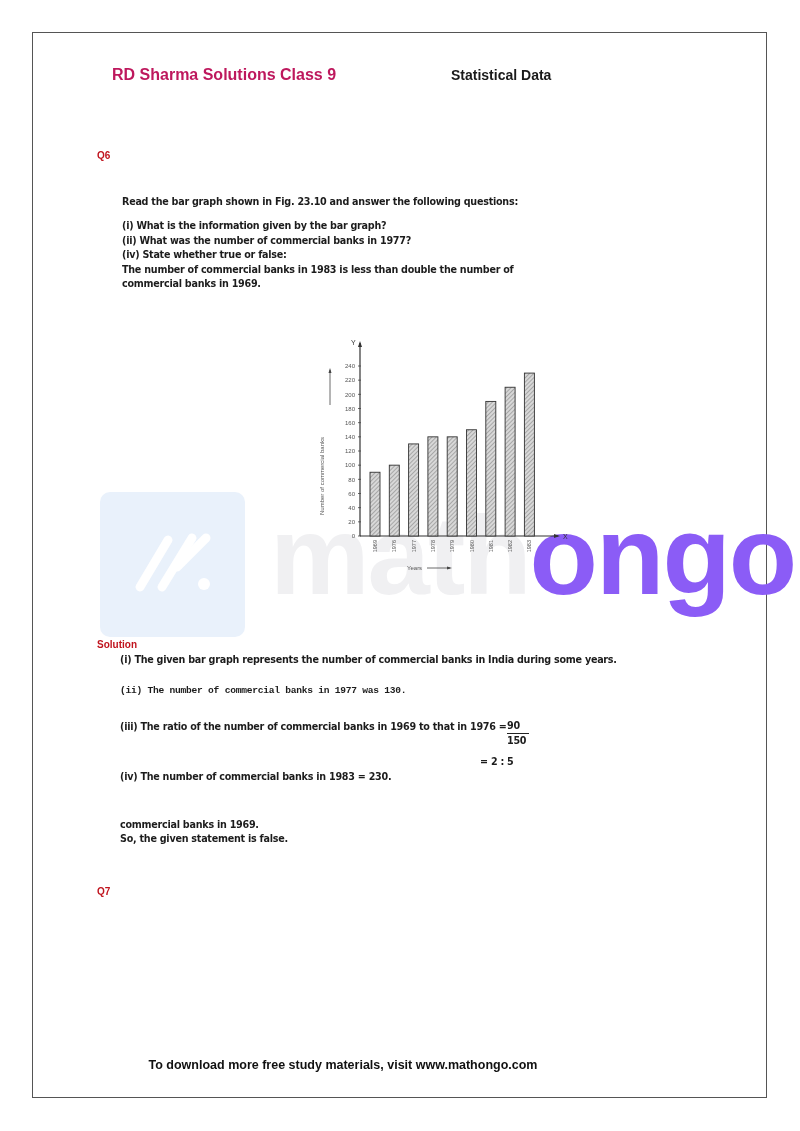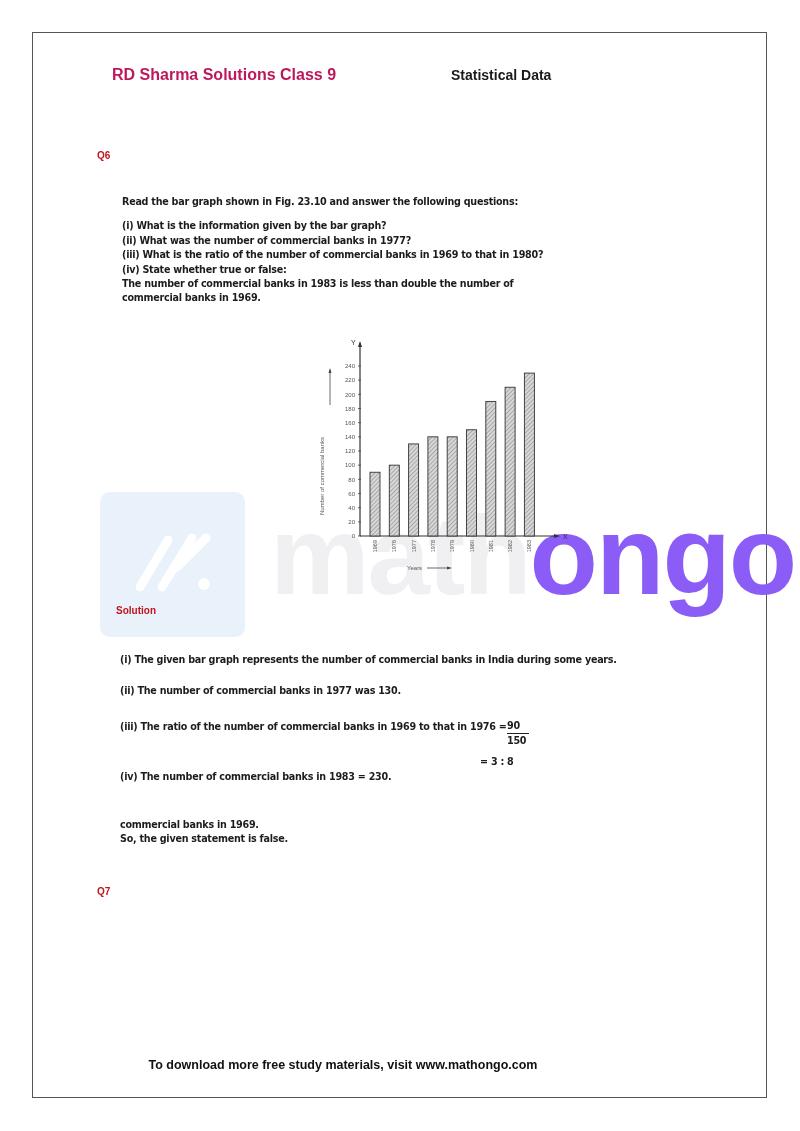--- a/index.html
+++ b/index.html
@@ -42,21 +42,20 @@
   <div>Statistical Data</div>
 </div>
 
 <div class="qlabel" style="top:150px;">Q6</div>
 
 <div class="scan" style="top:195px;">
   <div>Read the bar graph shown in Fig. 23.10 and answer the following questions:</div>
   <div class="gap"></div>
   <div>(i) What is the information given by the bar graph?</div>
   <div>(ii) What was the number of commercial banks in 1977?</div>
-  <div>(iii) What is the ratio of the number of commercial banks in 1969 to that in 1980?</div>
   <div>(iv) State whether true or false:</div>
   <div>The number of commercial banks in 1983 is less than double the number of</div>
   <div>commercial banks in 1969.</div>
 </div>
 
 <div class="chart">
   <svg id="chart-svg" viewBox="0 0 290 245">
     <defs>
       <pattern id="hatch" patternUnits="userSpaceOnUse" width="3" height="3" patternTransform="rotate(45)">
         <rect width="3" height="3" fill="#d8d8d8"></rect>
@@ -117,33 +116,33 @@
         <text x="0" y="0" font-size="5.5" fill="#555" text-anchor="end" font-family="Liberation Sans, sans-serif" transform="translate(212.1,205) rotate(-90)">1982</text>
         <rect x="224.4" y="38.083333333333314" width="10" height="162.91666666666669" fill="url(#hatch)" stroke="#333" stroke-width="0.9"></rect>
         <text x="0" y="0" font-size="5.5" fill="#555" text-anchor="end" font-family="Liberation Sans, sans-serif" transform="translate(231.4,205) rotate(-90)">1983</text>
         <text x="107" y="235" font-size="6" fill="#555" font-family="Liberation Sans, sans-serif">Years</text>
         <line x1="127" y1="233" x2="150" y2="233" stroke="#444" stroke-width="0.8"></line>
         <polygon points="147,231.5 147,234.5 152,233" fill="#444"></polygon>
       </g>
   </svg>
 </div>
 
-<div class="qlabel" style="top:605px;margin-left:19px;">Solution</div>
+<div class="qlabel" style="top:639px;">Solution</div>
 
 <div class="scan" style="top:653px; left:108px;">(i) The given bar graph represents the number of commercial banks in India during some years.</div>
-<div class="scan" style="top:684px; left:108px;">(ii) The number of commercial banks in 1977 was 130.</div>
+<div class="scan" style="top:684px; left:108px;font-family:Liberation Mono, monospace;">(ii) The number of commercial banks in 1977 was 130.</div>
 <div class="scan" style="top:720px; left:108px;">
   <span>(iii) The ratio of the number of commercial banks in 1969 to that in 1976 =</span>
 </div>
 <div class="scan" style="top:720px; left:495px; text-align:left; line-height:12px;">
   <div style="height:12px;">90</div>
   <div style="height:0; border-top:1px solid #222; width:22px; margin:1px auto 1px;"></div>
   <div style="height:12px;">150</div>
 </div>
-<div class="scan" style="top:755px; left:468px;">= 3 : 8</div>
+<div class="scan" style="top:755px; left:468px;">= 2 : 5</div>
 
 <div class="scan" style="top:770px; left:108px;">
   <div>(iv) The number of commercial banks in 1983 = 230.</div>
 </div>
 
 <div class="scan" style="top:818px; left:108px;">
   <div>commercial banks in 1969.</div>
   <div>So, the given statement is false.</div>
 </div>
 

